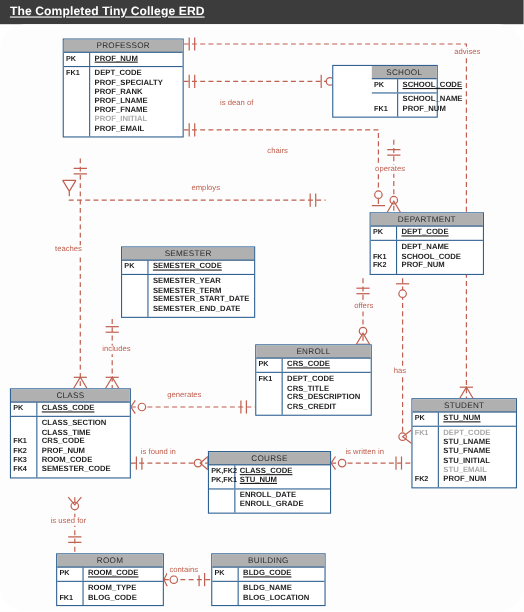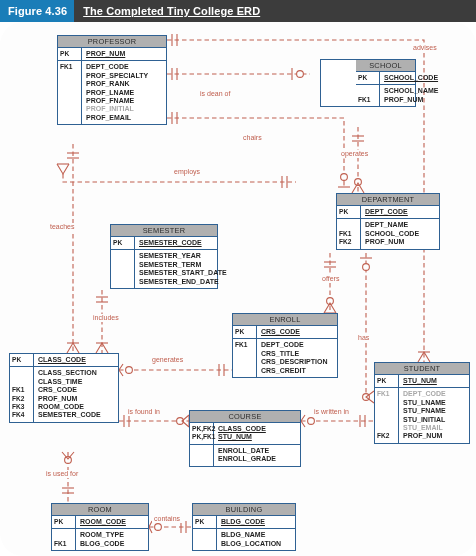--- a/index.html
+++ b/index.html
@@ -87,21 +87,20 @@
     white-space:nowrap;
     background:#fdfdfd;
     padding:0 2px;
     line-height:8px;
   }
 </style>
 </head>
 <body>
 
 <div id="figure-header">
-  <div id="figure-number">Figure 4.36</div>
   <div id="figure-title">The Completed Tiny College ERD</div>
 </div>
 
 <div id="erd-canvas">
 
   <svg id="erd-svg" width="476" height="534">
     <defs>
       <style>
         .ln{stroke:#c06050;stroke-width:1.1;fill:none;stroke-dasharray:4.5 3;}
         .lnsolid{stroke:#c06050;stroke-width:1.1;fill:none;}
@@ -269,21 +268,21 @@
             <div class="">DEPT_CODE</div>
             <div class="">PROF_SPECIALTY</div>
             <div class="">PROF_RANK</div>
             <div class="">PROF_LNAME</div>
             <div class="">PROF_FNAME</div>
             <div class="dim">PROF_INITIAL</div>
             <div class="">PROF_EMAIL</div>
           </div>
         </div>
       </div>
-      <div class="entity" style="left: 320px; top: 37px; width: 96px; padding-left: 35px;">
+      <div class="entity" style="left: 302px; top: 37px; width: 96px; padding-left: 35px;">
         <div class="entity-title">SCHOOL</div>
         <div class="attr-row pk-row">
           <div class="key-col">
             <div>PK</div>
           </div>
           <div class="name-col">
             <div class="uline">SCHOOL_CODE</div>
           </div>
         </div>
         <div class="attr-row">
@@ -313,21 +312,21 @@
             <div class="">FK1</div>
             <div class="">FK2</div>
           </div>
           <div class="name-col">
             <div class="">DEPT_NAME</div>
             <div class="">SCHOOL_CODE</div>
             <div class="">PROF_NUM</div>
           </div>
         </div>
       </div>
-      <div class="entity" style="left: 110px; top: 202px; width: 108px;">
+      <div class="entity" style="left: 110px; top: 202px; width: 122px;">
         <div class="entity-title">SEMESTER</div>
         <div class="attr-row pk-row">
           <div class="key-col">
             <div>PK</div>
           </div>
           <div class="name-col">
             <div class="uline">SEMESTER_CODE</div>
           </div>
         </div>
         <div class="attr-row">
@@ -364,20 +363,21 @@
           </div>
           <div class="name-col">
             <div class="">DEPT_CODE</div>
             <div class="">CRS_TITLE</div>
             <div class="">CRS_DESCRIPTION</div>
             <div class="">CRS_CREDIT</div>
           </div>
         </div>
       </div>
       <div class="entity" style="left: 9px; top: 331px; width: 110px;">
+        <div class="entity-title">CLASS</div>
         <div class="attr-row pk-row">
           <div class="key-col">
             <div>PK</div>
           </div>
           <div class="name-col">
             <div class="uline">CLASS_CODE</div>
           </div>
         </div>
         <div class="attr-row">
           <div class="key-col">

